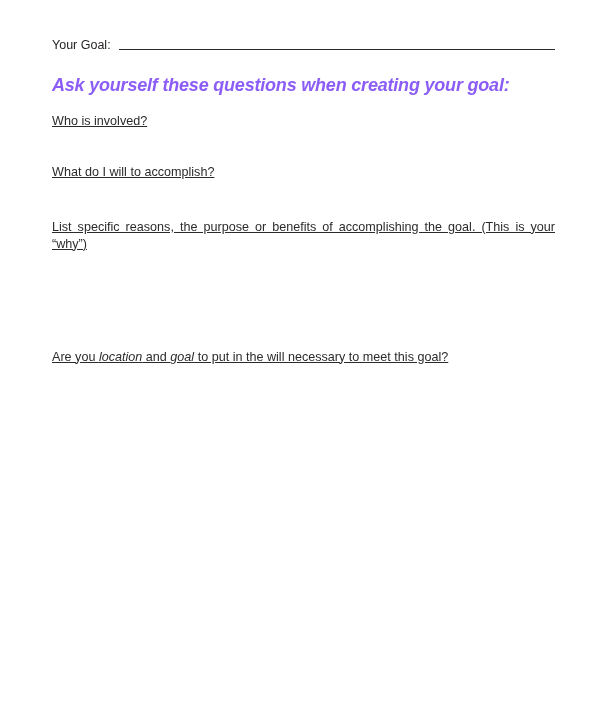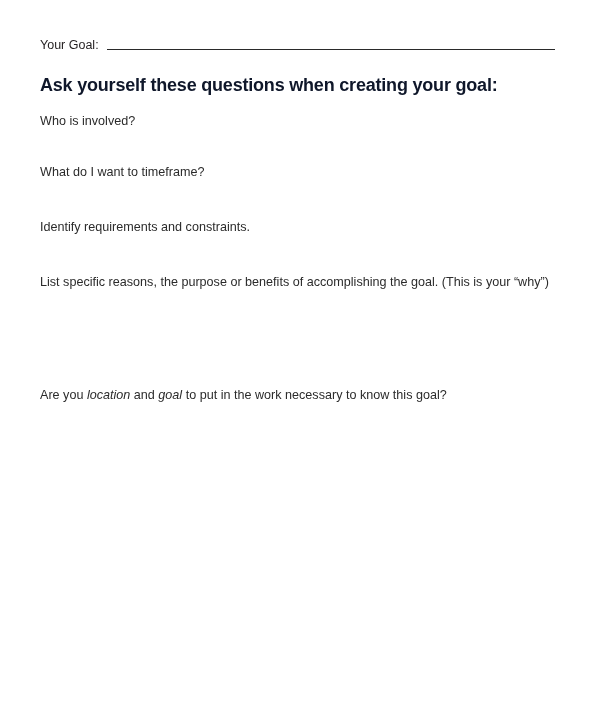--- a/index.html
+++ b/index.html
@@ -13,21 +13,21 @@
     font-family: "Liberation Sans", sans-serif;
     color: #231f20;
     overflow: hidden;
   }
   .page {
     position: relative;
     width: 600px;
     height: 712px;
     background: #ffffff;
     box-sizing: border-box;
-    padding: 30px 45px 0 40px;
+    padding: 30px 45px 0 52px;
   }
   .goal-line {
     display: flex;
     align-items: flex-end;
     margin-top: 8px;
     margin-bottom: 22px;
   }
   .goal-label {
     font-size: 12.5px;
     color: #231f20;
@@ -39,30 +39,32 @@
     border-bottom: 1.1px solid #2a2a2a;
     margin-left: 8px;
     margin-bottom: 3px;
     height: 0;
   }
   h1.heading {
     font-size: 18px;
     font-weight: bold;
     letter-spacing: -0.2px;
     margin: 0 0 16px 0;
-    color: #0f172a;
+    color: #8b5cf6;
     line-height: 1.2;
+    font-style: italic;
   }
   .q {
     font-size: 12.6px;
     line-height: 1.35;
     color: #2b2b2b;
     text-align: justify;
     text-justify: inter-word;
     margin: 0;
+    text-decoration: underline;
   }
   .q-block {
     margin-bottom: 38px;
   }
   .q-block.tight {
     margin-bottom: 34px;
   }
   .q-block.wide {
     margin-bottom: 96px;
   }
@@ -83,32 +85,29 @@
     <span class="goal-rule"></span>
   </div>
 
   <h1 class="heading">Ask yourself these questions when creating your goal:</h1>
 
   <div class="q-block tight">
     <p class="q">Who is involved?</p>
   </div>
 
   <div class="q-block">
-    <p class="q">What do I want to timeframe?</p>
+    <p class="q">What do I will to accomplish?</p>
   </div>
 
 
 
-  <div class="q-block">
-    <p class="q">Identify requirements and constraints.</p>
-  </div>
 
   <div class="q-block wide">
     <p class="q">List specific reasons, the purpose or benefits of accomplishing the goal. (This is your “why”)</p>
   </div>
 
 
 
   <div class="q-block last">
-    <p class="q"><span>Are you </span><span class="it">location</span><span> and </span><span class="it">goal</span><span> to put in the work necessary to know this goal?</span></p>
+    <p class="q"><span>Are you </span><span class="it">location</span><span> and </span><span class="it">goal</span><span> to put in the will necessary to meet this goal?</span></p>
   </div>
 
 </div>
 
 </body></html>

